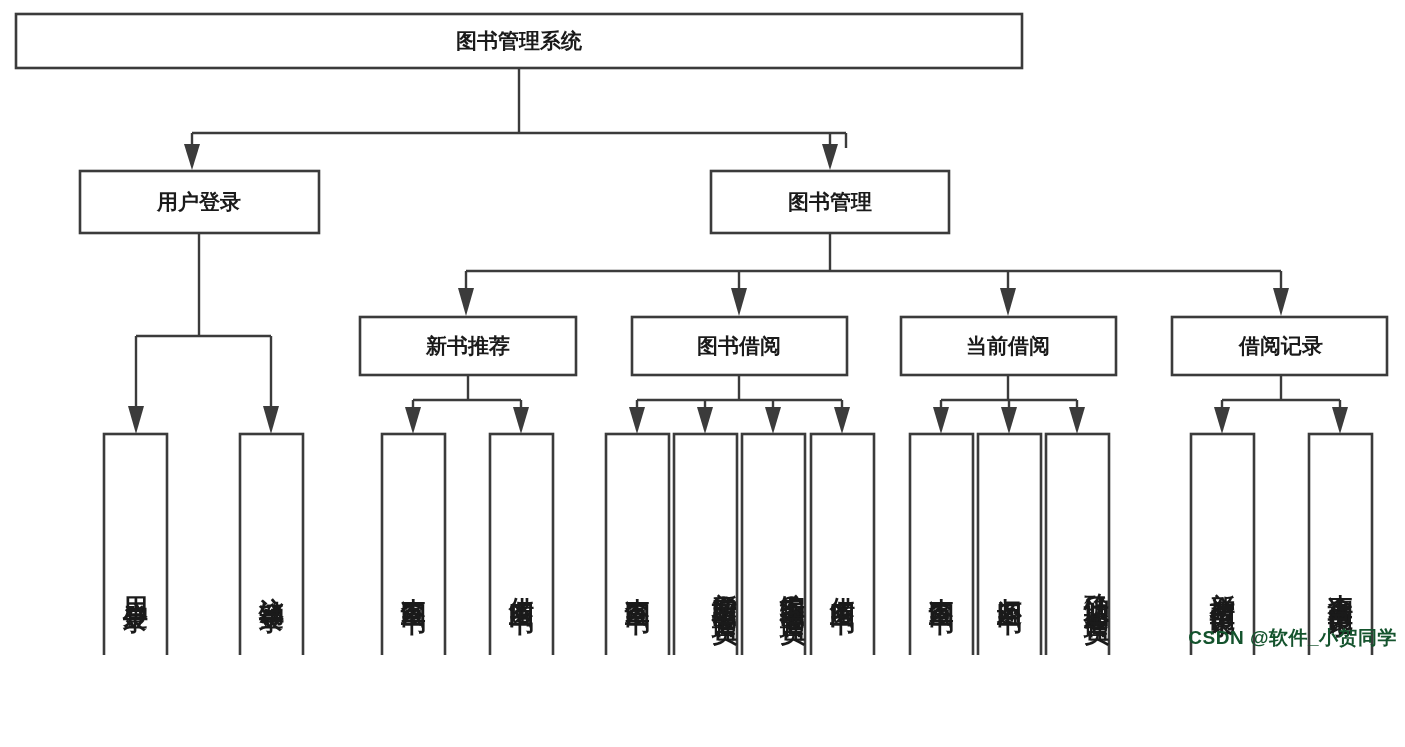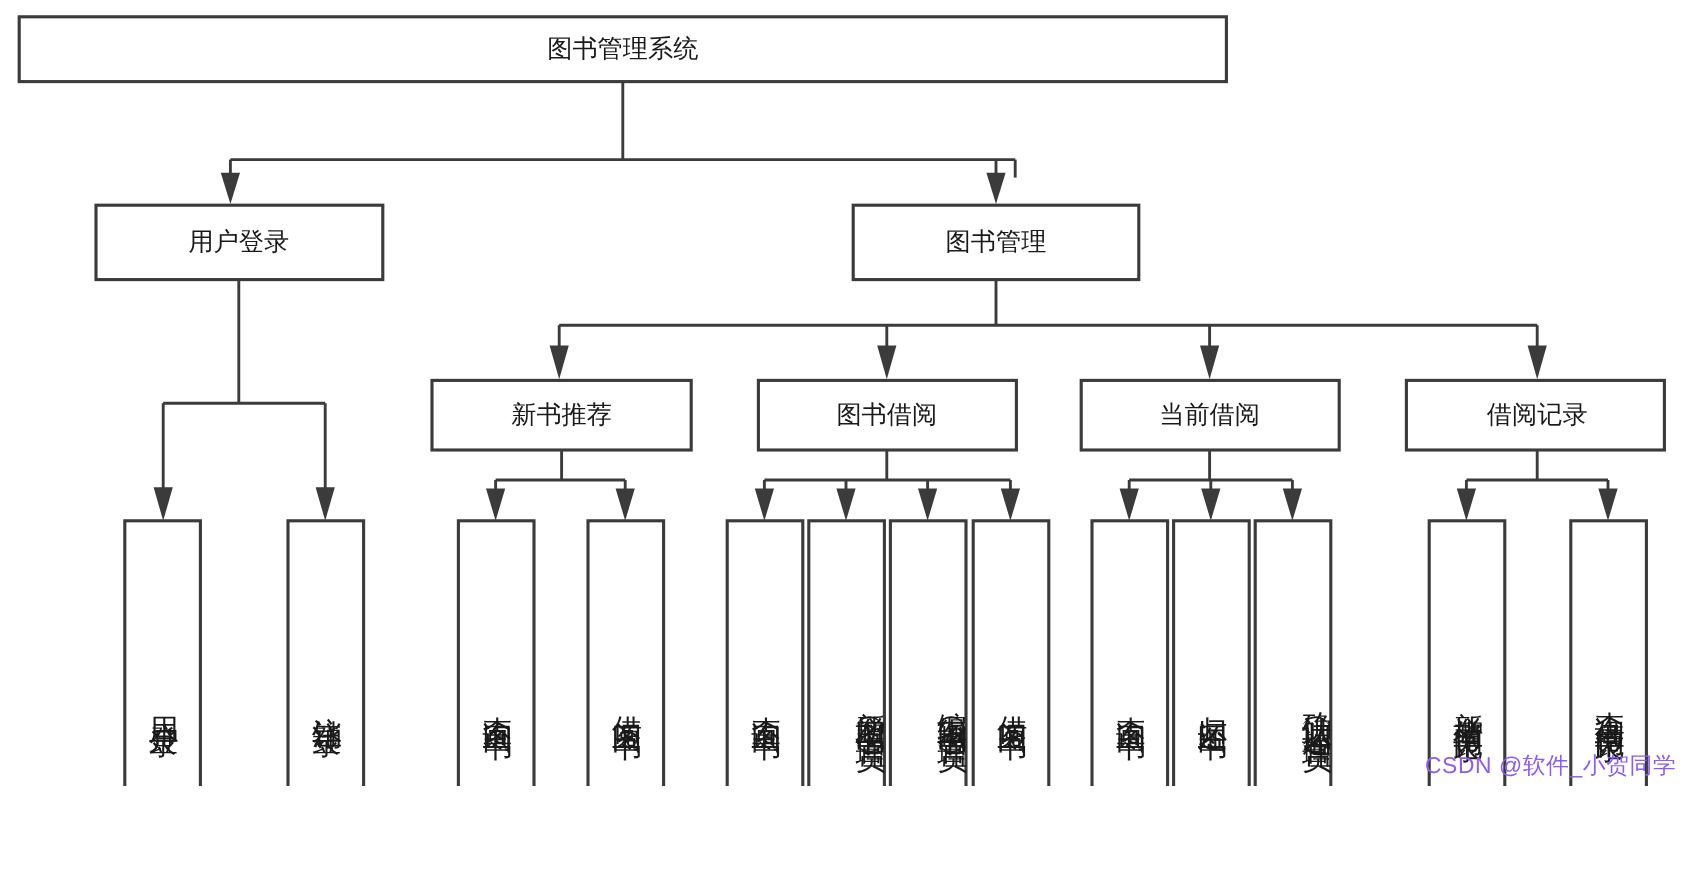--- a/index.html
+++ b/index.html
@@ -9,20 +9,21 @@
   }
   body {
     font-family: "Liberation Sans", "DejaVu Sans", sans-serif;
   }
   #canvas {
     position: relative;
     width: 1405px;
     height: 655px;
     background: #ffffff;
     overflow: hidden;
+    font-weight: bold;
   }
   svg.diagram {
     position: absolute;
     top: 0;
     left: 0;
     width: 1405px;
     height: 747px;
   }
   .node-rect {
     fill: #ffffff;
@@ -62,21 +63,21 @@
     white-space: nowrap;
     pointer-events: none;
     user-select: none;
   }
   .watermark {
     position: absolute;
     right: 8px;
     bottom: 4px;
     font-family: "Liberation Sans", "DejaVu Sans", sans-serif;
     font-size: 19px;
-    color: #8b5cf6;
+    color: #14532d;
     letter-spacing: 0.5px;
     white-space: nowrap;
   }
 </style>
 </head>
 <body>
 
 <div id="canvas">
 
   <svg class="diagram" viewBox="0 0 1405 747">

